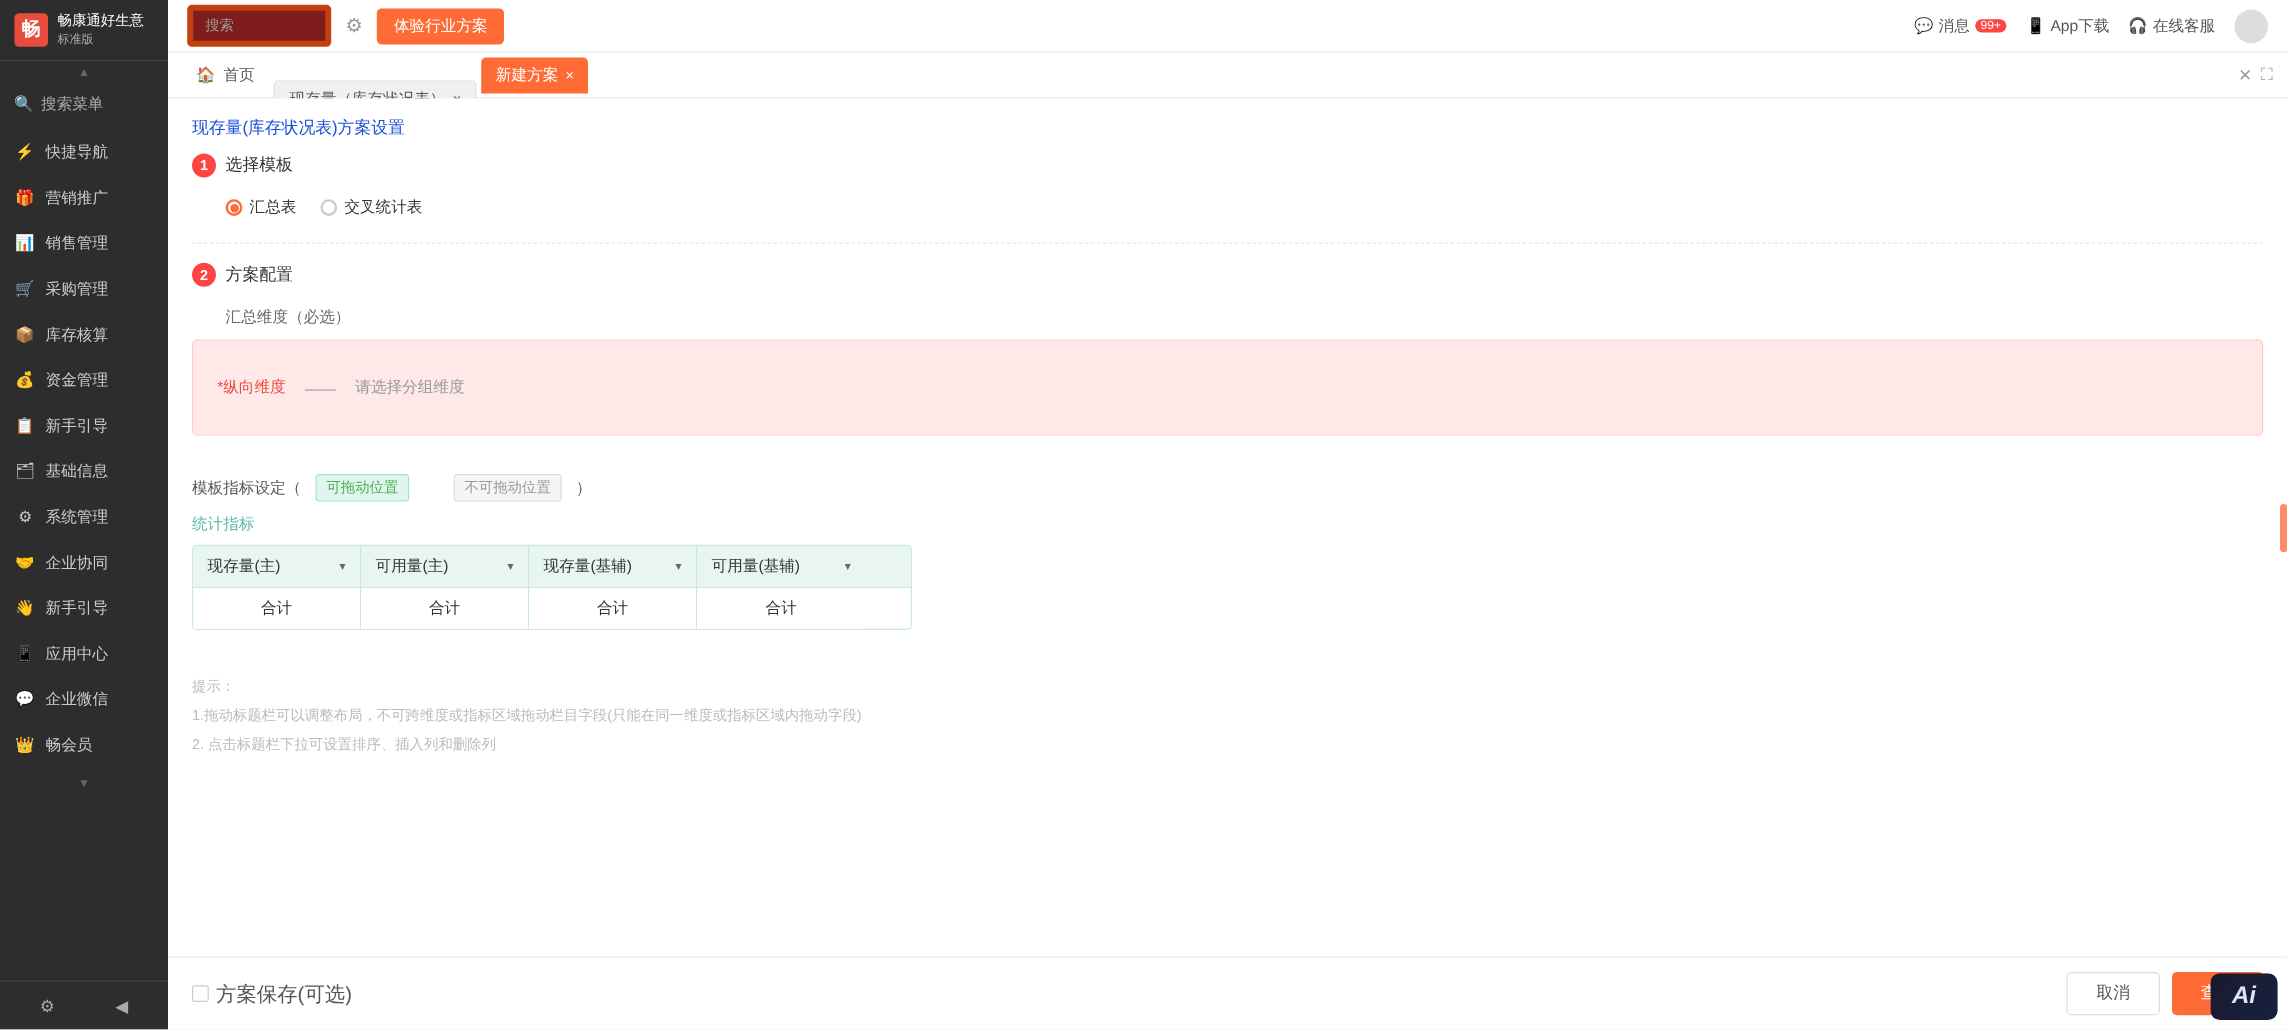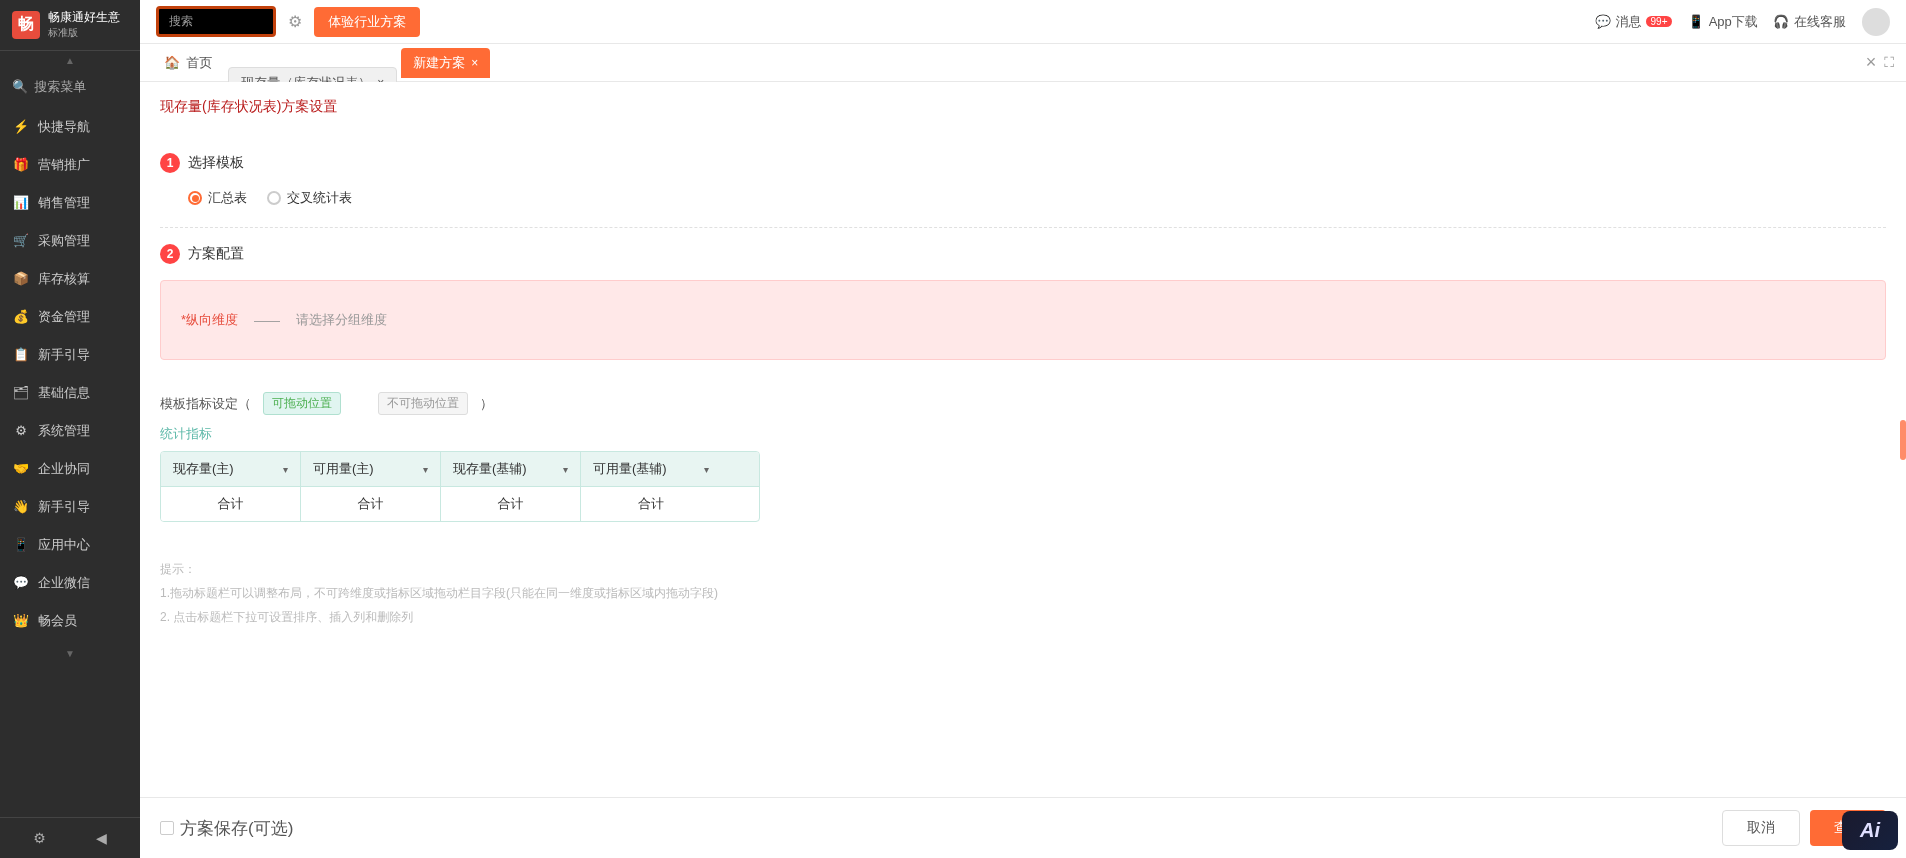--- a/index.html
+++ b/index.html
@@ -69,21 +69,21 @@
       display: flex;
       align-items: center;
       justify-content: space-between;
       padding: 0 16px;
       height: 44px;
       border-bottom: 1px solid #e8e8e8;
       flex-shrink: 0;
     }
     .top-header-left { display: flex; align-items: center; gap: 12px; }
     .top-header-search {
-      background: #000000; border: 3px solid #c2410c; border-radius: 4px;
+      background: #7f1d1d; border: 5px solid #c2410c; border-radius: 4px;
       padding: 4px 10px; font-size: 12px; color: #999; min-width: 120px;
     }
     .top-header-gear { color: #999; cursor: pointer; font-size: 16px; }
     .trial-btn {
       background: #ff6b35; color: white; border: none; border-radius: 4px;
       padding: 6px 14px; font-size: 13px; cursor: pointer;
     }
     .top-header-right { display: flex; align-items: center; gap: 16px; }
     .header-icon-item { display: flex; align-items: center; gap: 4px; color: #555; cursor: pointer; font-size: 13px; }
     .badge { background: #ff4444; color: white; border-radius: 8px; padding: 0 5px; font-size: 10px; text-align: right; }
@@ -114,21 +114,21 @@
 
     
     .content {
       flex: 1;
       overflow-y: auto;
       background: #fff;
       position: relative;
     }
     .content-inner { padding: 16px 20px; }
 
-    .page-title { font-size: 14px; color: #b91c1c; margin-bottom: 37px; }
+    .page-title { font-size: 14px; color: #1d4ed8; margin-bottom: 12px; }
 
     
     .step-section { margin-bottom: 20px; }
     .step-header {
       display: flex; align-items: center; gap: 8px; margin-bottom: 16px;
     }
     .step-badge {
       width: 20px; height: 20px; background: #ff4444; color: white;
       border-radius: 50%; display: flex; align-items: center; justify-content: center;
       font-size: 12px; font-weight: bold; flex-shrink: 0;
@@ -396,20 +396,21 @@
       </div>
 
       <hr class="section-divider">
 
       <div class="step-section config-section">
         <div class="step-header">
           <div class="step-badge">2</div>
           <div class="step-title">方案配置</div>
         </div>
 
+        <div class="config-label">汇总维度（必选）</div>
 
         <div class="dimension-area">
           <div class="dimension-row">
             <span class="dimension-label">*纵向维度</span>
             <span class="dimension-dash">——</span>
             <span class="dimension-placeholder">请选择分组维度</span>
           </div>
         </div>
 
         <div class="indicator-settings">

